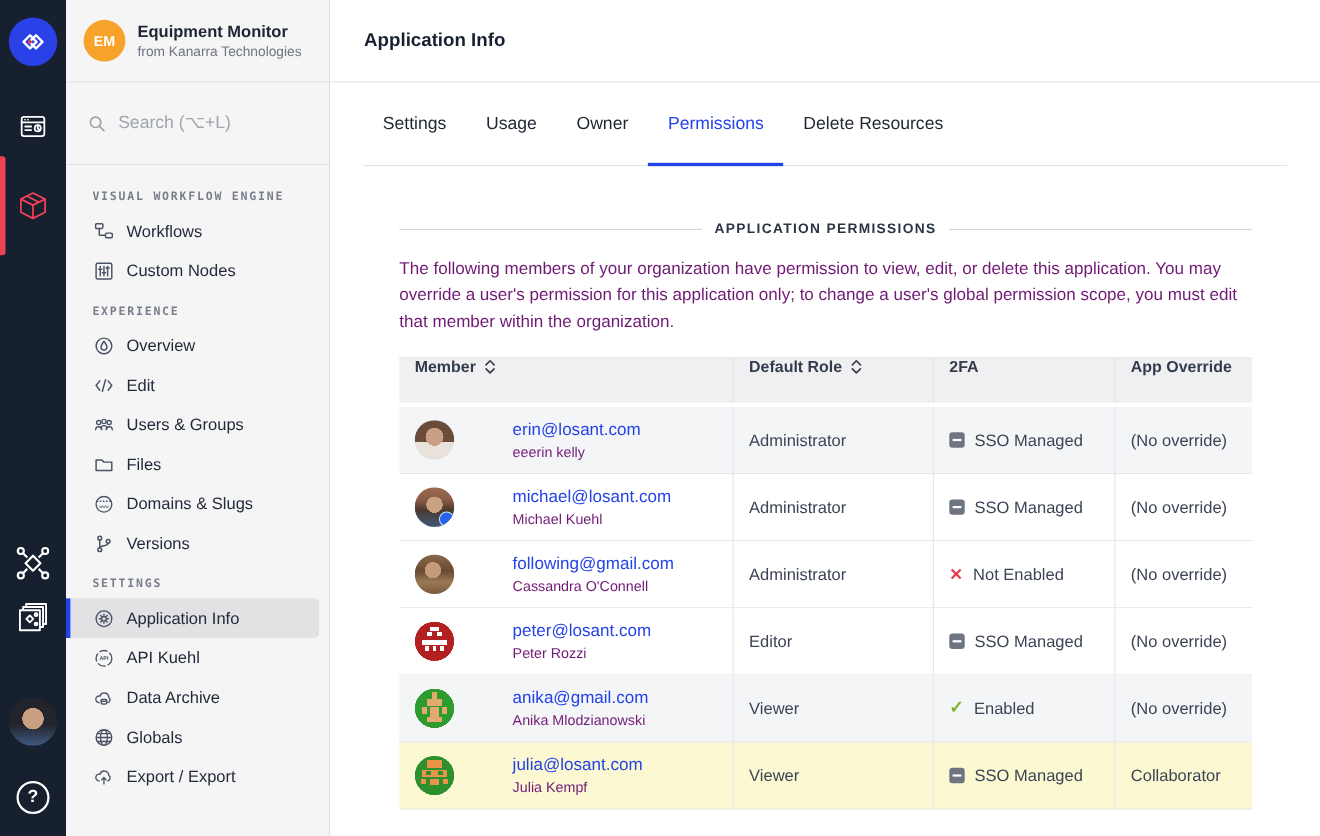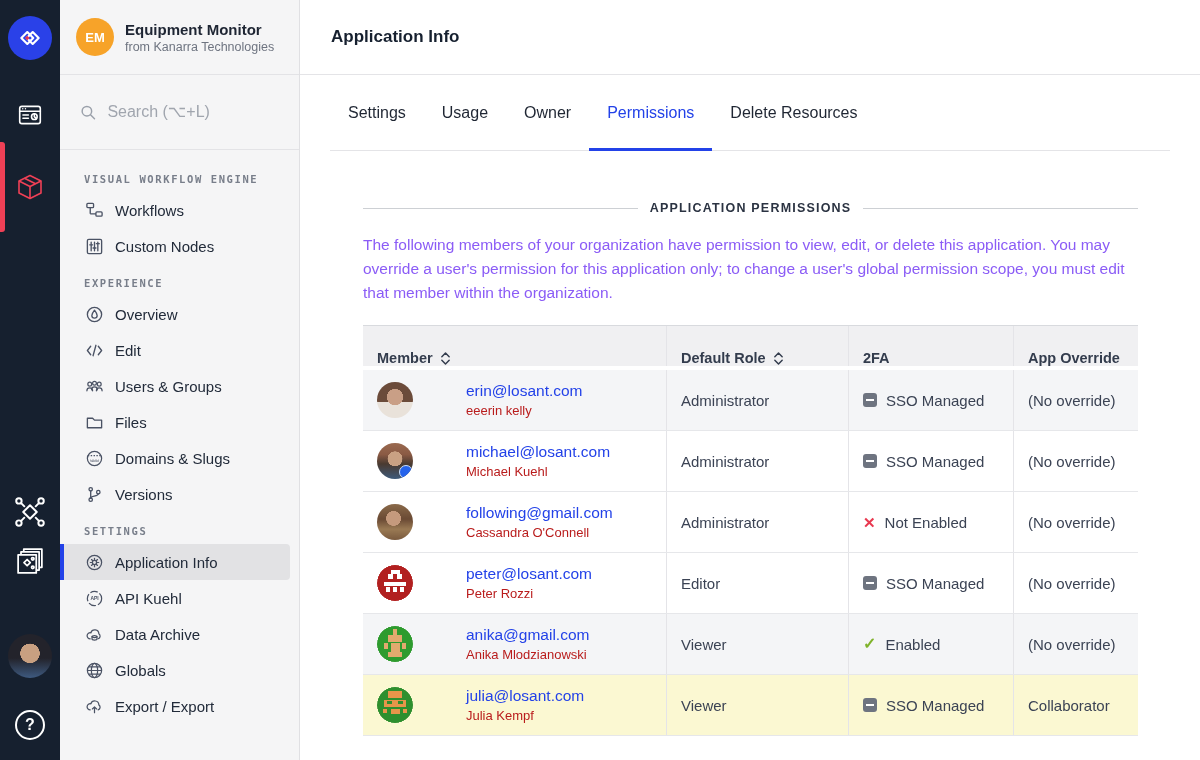--- a/index.html
+++ b/index.html
@@ -45,39 +45,39 @@
   .tabbar { height:76px; flex:0 0 76px; border-bottom:1px solid #E4E4E7; margin:0 30px; display:flex; align-items:center; }
   .tab { padding:8px 18px; font-size:16px; color:#1F2633; cursor:pointer; position:relative; height:100%;
     display:flex; align-items:center; }
   .tab.active { color:#2342E8; }
   .tab.active::after { content:''; position:absolute; left:0; right:0; bottom:-1px; height:3px; background:#2342E8; }
 
   .content { margin-left:63px; width:775px; }
   .section-row { margin-top:50px; display:flex; align-items:center; gap:12px;justify-content:center; }
   .section-row .line { flex:1; height:1px; background:#CDD0D4; }
   .section-title { font-size:12.5px; font-weight:bold; letter-spacing:1.2px; color:#2B3342; }
-  .desc { margin-top:18px; font-size:15.5px; line-height:24px; color:#8b5cf6; }
+  .desc { margin-top:18px; font-size:15.5px; line-height:24px; color:#701a75; }
 
   .table { margin-top:20px; border-top:1px solid #D8DADE; }
   .thead { display:flex; background:#F0F0F2; height:40px; margin-bottom:4px; }
-  .th { display:flex; align-items:flex-end; gap:7px; font-size:14.5px; font-weight:bold; color:#333C4D; padding-left:14px; }
+  .th { display:flex; align-items:flex-start; gap:7px; font-size:14.5px; font-weight:bold; color:#333C4D; padding-left:14px; }
   .th + .th, .cell + .cell { border-left:1px solid #E4E4E8; }
   .c-member { width:303px; flex:0 0 303px; }
   .c-role   { width:182px; flex:0 0 182px; }
   .c-tfa    { width:165px; flex:0 0 165px; }
   .c-ovr    { width:125px; flex:0 0 125px; }
   .trow { display:flex; min-height:61px; border-bottom:1px solid #E6E7EA; background:#fff; }
   .trow.gray { background:#F4F5F7; }
   .trow.hl { background:#FBF8D2; }
   .cell { display:flex; align-items:center; padding-left:14px; font-size:15px; color:#3B4354; }
   .member-cell { gap:14px; }
   .avatar { width:36px; height:36px; border-radius:50%; flex:0 0 36px; overflow:hidden; position:relative; }
   .mcol { display:flex; flex-direction:column; gap:3px;margin-left:39px; }
   .email { color:#2342E8; font-size:15.5px; text-decoration:none; cursor:pointer; }
-  .uname { font-size:13px; color:#b91c1c; }
+  .uname { font-size:13px; color:#701a75; }
   .tfa-cell { gap:9px; }
   .ic-sso { width:14px; height:14px; border-radius:3px; background:#6E7480; position:relative; flex:0 0 14px; }
   .ic-sso::after { content:''; position:absolute; left:3px; right:3px; top:6px; height:2px; background:#fff; }
   .ic-check { color:#7FB32B; font-size:16px; font-weight:bold; line-height:1; }
   .ic-x { color:#E8384F; font-size:15px; font-weight:bold; line-height:1; }
 
   
   .ph-erin { background: radial-gradient(circle at 50% 42%, #c99f86 0 29%, rgba(0,0,0,0) 30%),
              linear-gradient(180deg,#6b4b3a 0 56%, #e9e2da 56% 100%); }
   .ph-michael { background: radial-gradient(circle at 50% 44%, #c9a183 0 27%, rgba(0,0,0,0) 28%),

